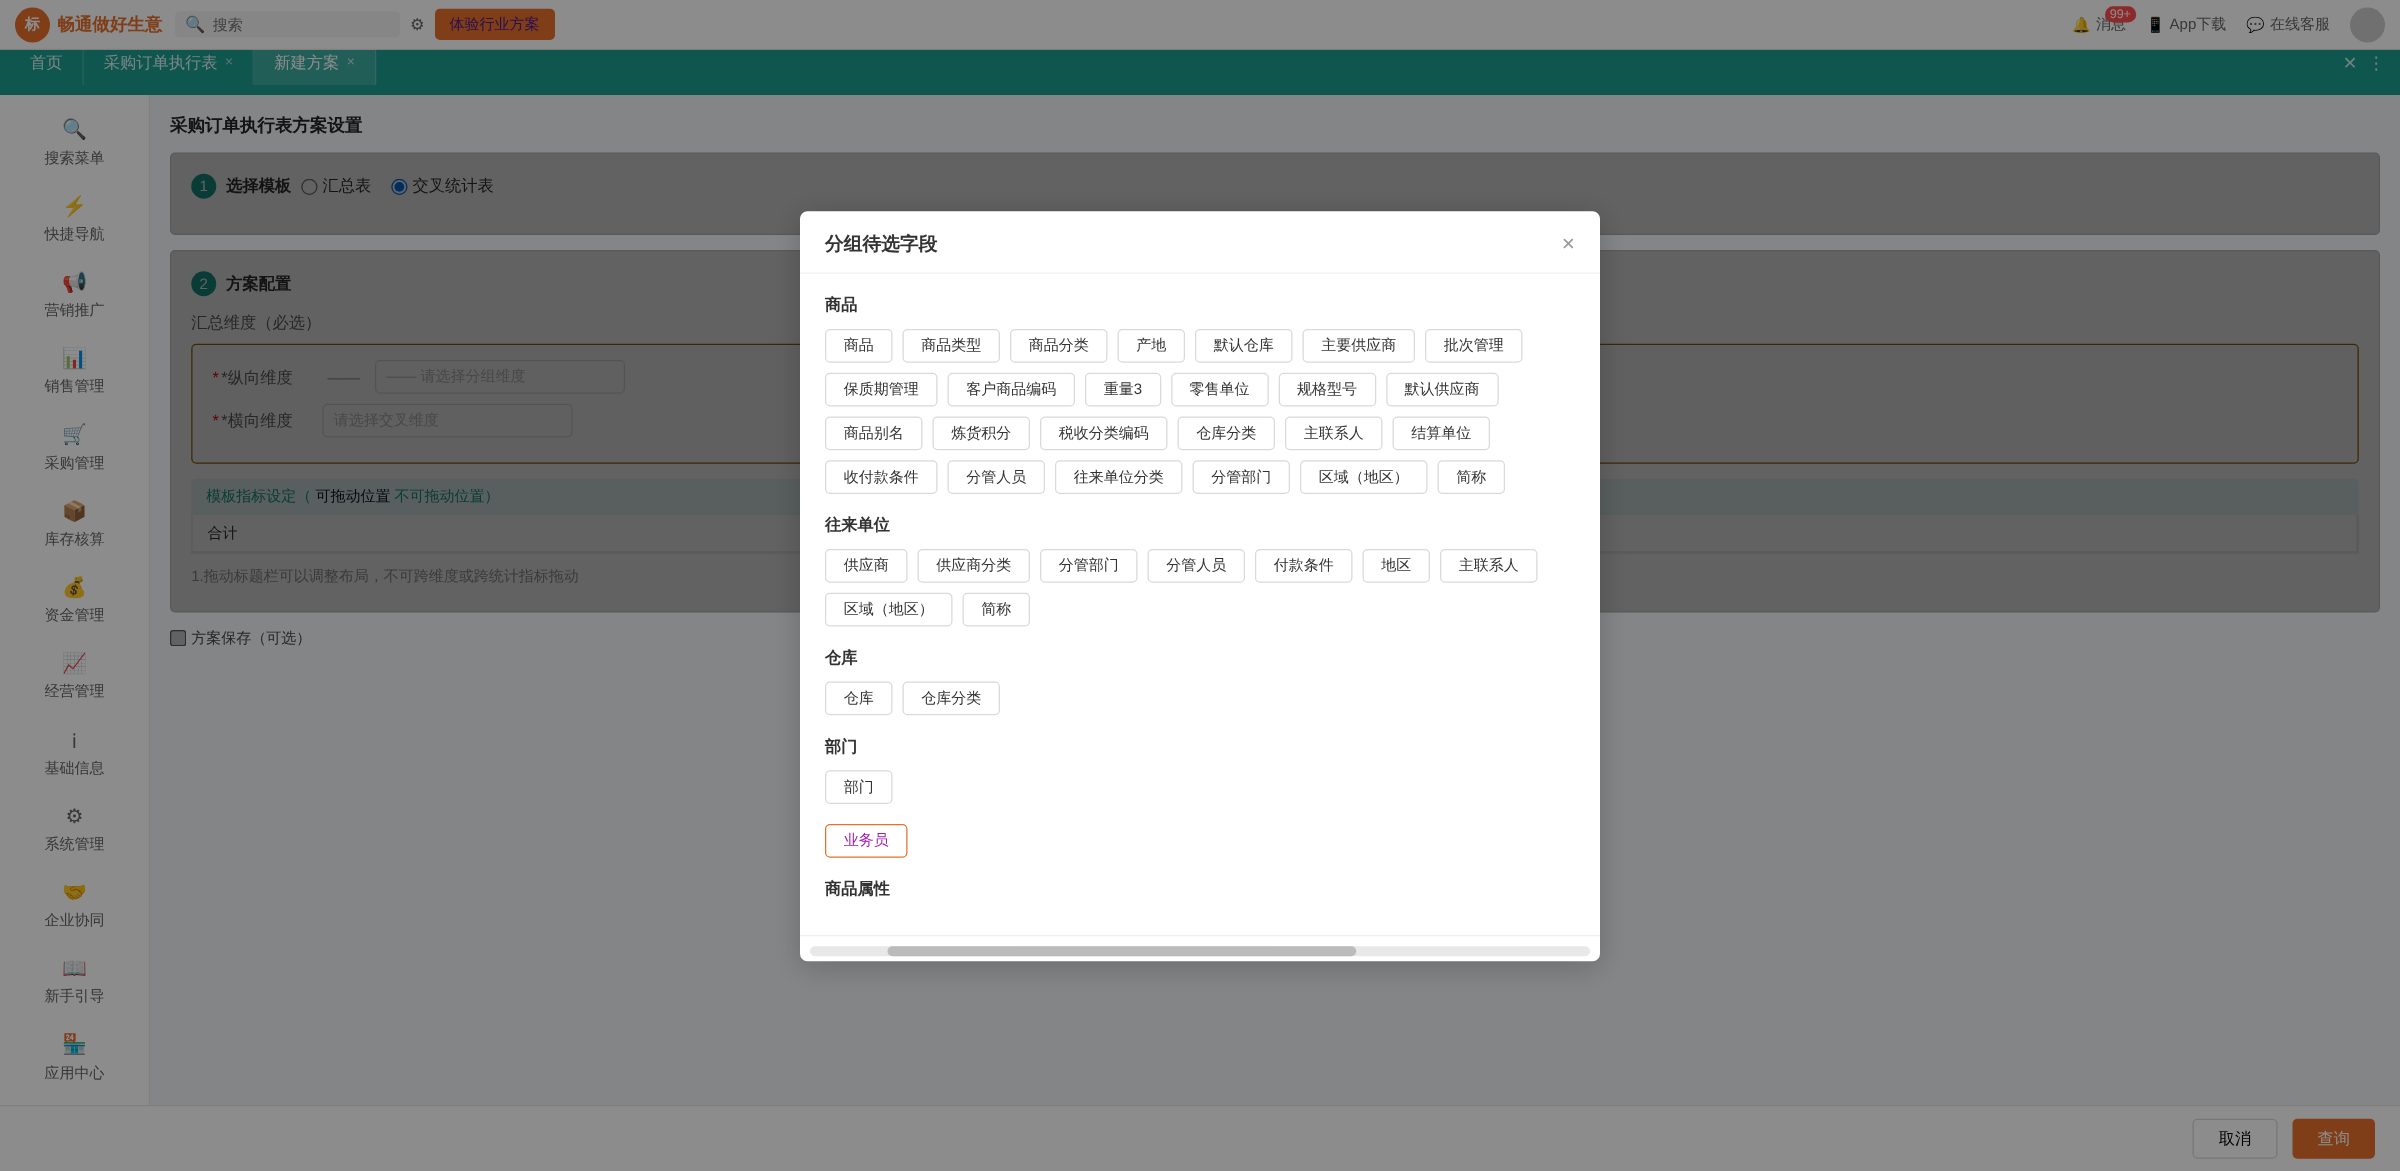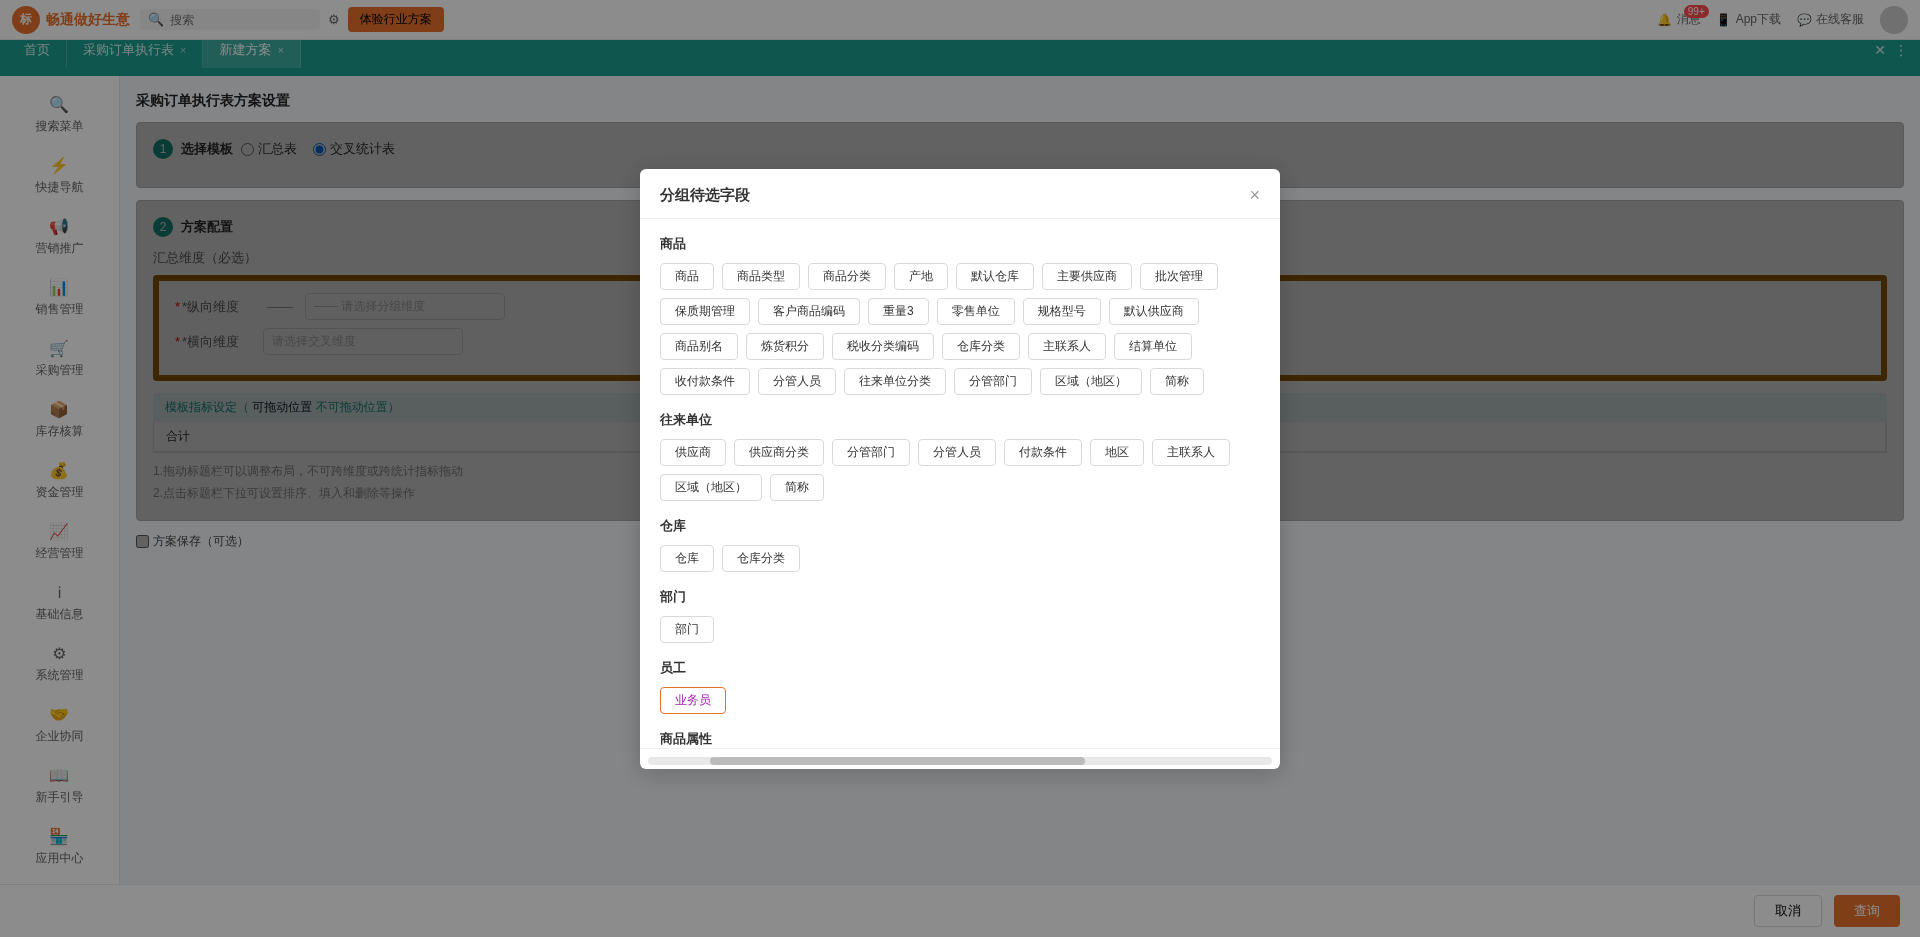--- a/index.html
+++ b/index.html
@@ -8,21 +8,21 @@
     
     .top-bar { height: 40px; background: #fff; display: flex; align-items: center; padding: 0 12px; border-bottom: 1px solid #e8e8e8; justify-content: space-between; }
     .top-bar-left { display: flex; align-items: center; gap: 8px; }
     .logo-area { display: flex; align-items: center; gap: 6px; color: #e8712a; font-weight: bold; font-size: 14px; width: 120px; }
     .logo-icon { width: 28px; height: 28px; background: #e8712a; border-radius: 50%; display: flex; align-items: center; justify-content: center; color: white; font-weight: bold; font-size: 12px; }
     .search-bar { display: flex; align-items: center; background: #f5f5f5; border-radius: 4px; padding: 3px 8px; gap: 6px; min-width: 180px; }
     .search-bar input { border: none; background: transparent; outline: none; font-size: 12px; width: 120px; }
     .top-bar-right { display: flex; align-items: center; gap: 16px; font-size: 12px; color: #666; }
     .badge-btn { position: relative; display: flex; align-items: center; gap: 4px; cursor: pointer; }
     .badge { background: #ff4d4f; color: white; font-size: 10px; border-radius: 8px; padding: 1px 4px; position: absolute; top: -6px; right: -8px; }
-    .trial-btn { background: #e8712a; color: #000000; border: none; border-radius: 4px; padding: 4px 12px; cursor: pointer; font-size: 12px; }
+    .trial-btn { background: #e8712a; color: #4c1d95; border: none; border-radius: 4px; padding: 4px 12px; cursor: pointer; font-size: 12px; }
     .gear-icon { cursor: pointer; color: #666; }
 
     
     .tab-bar { height: 36px; background: #1a9d8f; display: flex; align-items: center; padding: 0 0 16px 8px; }
     .tab-item { padding: 0 16px; height: 36px; display: flex; align-items: center; gap: 6px; color: rgba(255,255,255,0.85); cursor: pointer; font-size: 13px; border-right: 1px solid rgba(255,255,255,0.2); }
     .tab-item.active { background: rgba(255,255,255,0.15); color: white; }
     .tab-close { font-size: 11px; opacity: 0.7; }
     .tab-bar-right { margin-left: auto; display: flex; align-items: center; gap: 8px; padding-right: 12px; color: rgba(255,255,255,0.8); font-size: 18px; cursor: pointer; }
 
     
@@ -42,21 +42,21 @@
     .step-num { width: 20px; height: 20px; background: #1a9d8f; color: white; border-radius: 50%; display: flex; align-items: center; justify-content: center; font-size: 12px; }
     .step-title { font-size: 13px; font-weight: bold; }
     .radio-group { display: flex; gap: 16px; align-items: center; }
     .radio-option { display: flex; align-items: center; gap: 4px; cursor: pointer; }
 
     .form-row { display: flex; align-items: center; gap: 8px; margin-bottom: 8px; }
     .form-label { color: #666; min-width: 80px; }
     .form-label.required::before { content: '*'; color: red; margin-right: 2px; }
     .form-input { border: 1px solid #d9d9d9; border-radius: 4px; padding: 4px 8px; font-size: 12px; color: #999; min-width: 200px; }
 
-    .config-section { background: #fafafa; border: 6px solid #a16207; border-radius: 4px; padding: 12px 16px; margin-bottom: 8px; }
+    .config-section { background: #fafafa; border: 1px solid #a16207; border-radius: 4px; padding: 12px 16px; margin-bottom: 8px; }
 
     .indicator-section { margin-top: 12px; }
     .indicator-header { background: #e6f7f5; padding: 6px 12px; border-radius: 4px 4px 0 0; font-size: 12px; color: #1a9d8f; }
     .indicator-table { border: 1px solid #e8e8e8; border-top: none; }
     .indicator-table-header { display: flex; background: #f5f5f5; border-bottom: 1px solid #e8e8e8; }
     .indicator-table-header div { padding: 6px 12px; font-size: 12px; color: #666; border-right: 1px solid #e8e8e8; }
     .indicator-table-row { display: flex; border-bottom: 1px solid #e8e8e8; }
     .indicator-table-row div { padding: 6px 12px; font-size: 12px; border-right: 1px solid #e8e8e8; }
     .dropdown-cell { display: flex; align-items: center; gap: 4px; }
 
@@ -250,21 +250,20 @@
         <div class="indicator-table">
           <div class="indicator-table-row">
             <div style="flex:1;">合计</div>
             <div style="flex:1;">合计</div>
           </div>
         </div>
       </div>
 
       <div class="tip-section">
         <div>1.拖动标题栏可以调整布局，不可跨维度或跨统计指标拖动</div>
-        <div>2.点击标题栏下拉可设置排序、填入和删除等操作</div>
       </div>
     </div>
 
     <label class="checkbox-label">
       <input type="checkbox" style="">
       <span>方案保存（可选）</span>
     </label>
   </div>
 </div>
 
@@ -336,21 +335,20 @@
       </div>
 
       <div class="field-section">
         <div class="field-section-title">部门</div>
         <div class="field-tags">
           <span class="field-tag">部门</span>
         </div>
       </div>
 
       <div class="field-section">
-        <div class="field-section-title">员工</div>
         <div class="field-tags">
           <span class="field-tag" style="color:#a21caf; border-color:#e8712a;">业务员</span>
         </div>
       </div>
 
       <div class="field-section">
         <div class="field-section-title">商品属性</div>
 
       </div>
 

